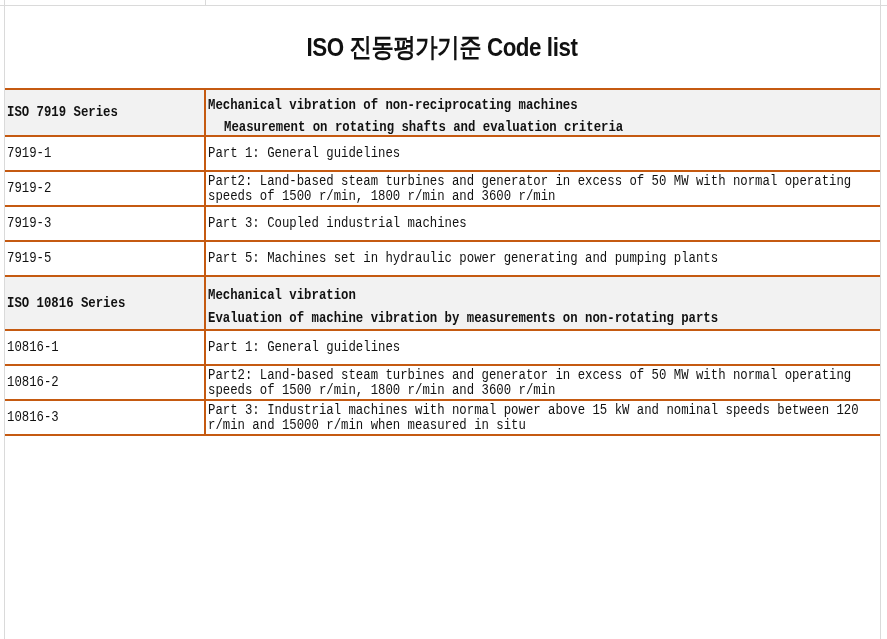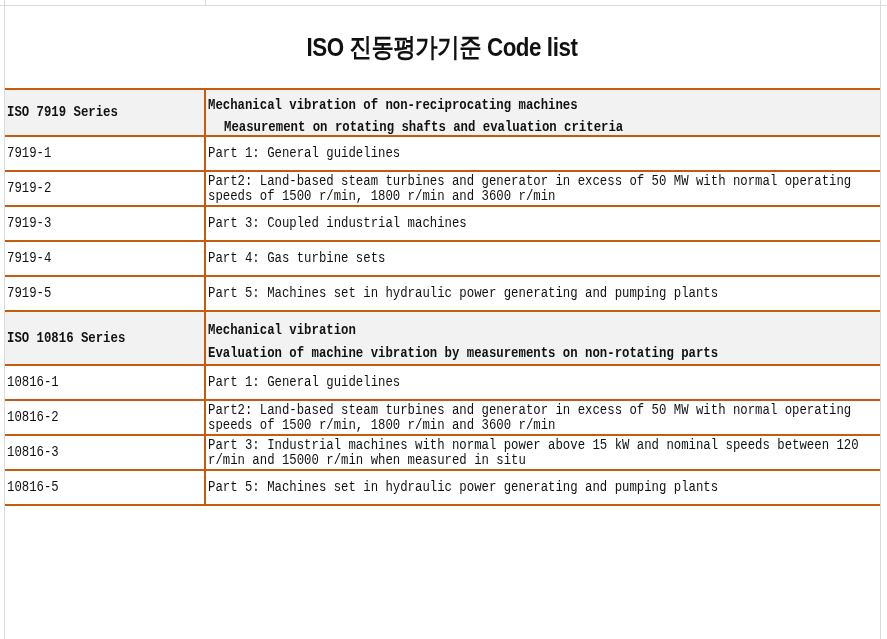--- a/index.html
+++ b/index.html
@@ -63,24 +63,20 @@
       <td class="code"><span class="txt">7919-2</span></td>
       <td>
           <span class="wrap">Part2: Land-based steam turbines and generator in excess of 50 MW with normal operating speeds of 1500 r/min, 1800 r/min and 3600 r/min</span>
         </td>
     </tr>
     <tr class="row">
       <td class="code"><span class="txt">7919-3</span></td>
       <td><span class="txt">Part 3: Coupled industrial machines</span></td>
     </tr>
     <tr class="row">
-      <td class="code"><span class="txt">7919-4</span></td>
-      <td><span class="txt">Part 4: Gas turbine sets</span></td>
-    </tr>
-    <tr class="row">
       <td class="code"><span class="txt">7919-5</span></td>
       <td><span class="txt">Part 5: Machines set in hydraulic power generating and pumping plants</span></td>
     </tr>
 
     <tr class="header h2">
       <td class="code"><span class="txt">ISO 10816 Series</span></td>
       <td>
         <span class="hline"><span class="txt">Mechanical vibration</span></span>
         <span class="hline"><span class="txt">Evaluation of machine vibration by measurements on non-rotating parts</span></span>
       </td>
@@ -94,18 +90,14 @@
       <td>
           <span class="wrap">Part2: Land-based steam turbines and generator in excess of 50 MW with normal operating speeds of 1500 r/min, 1800 r/min and 3600 r/min</span>
         </td>
     </tr>
     <tr class="row">
       <td class="code"><span class="txt">10816-3</span></td>
       <td>
           <span class="wrap">Part 3: Industrial machines with normal power above 15 kW and nominal speeds between 120 r/min and 15000 r/min when measured in situ</span>
         </td>
     </tr>
-    <tr class="row">
-      <td class="code"><span class="txt">10816-5</span></td>
-      <td><span class="txt">Part 5: Machines set in hydraulic power generating and pumping plants</span></td>
-    </tr>
   </tbody>
 </table>
 
 </body></html>

